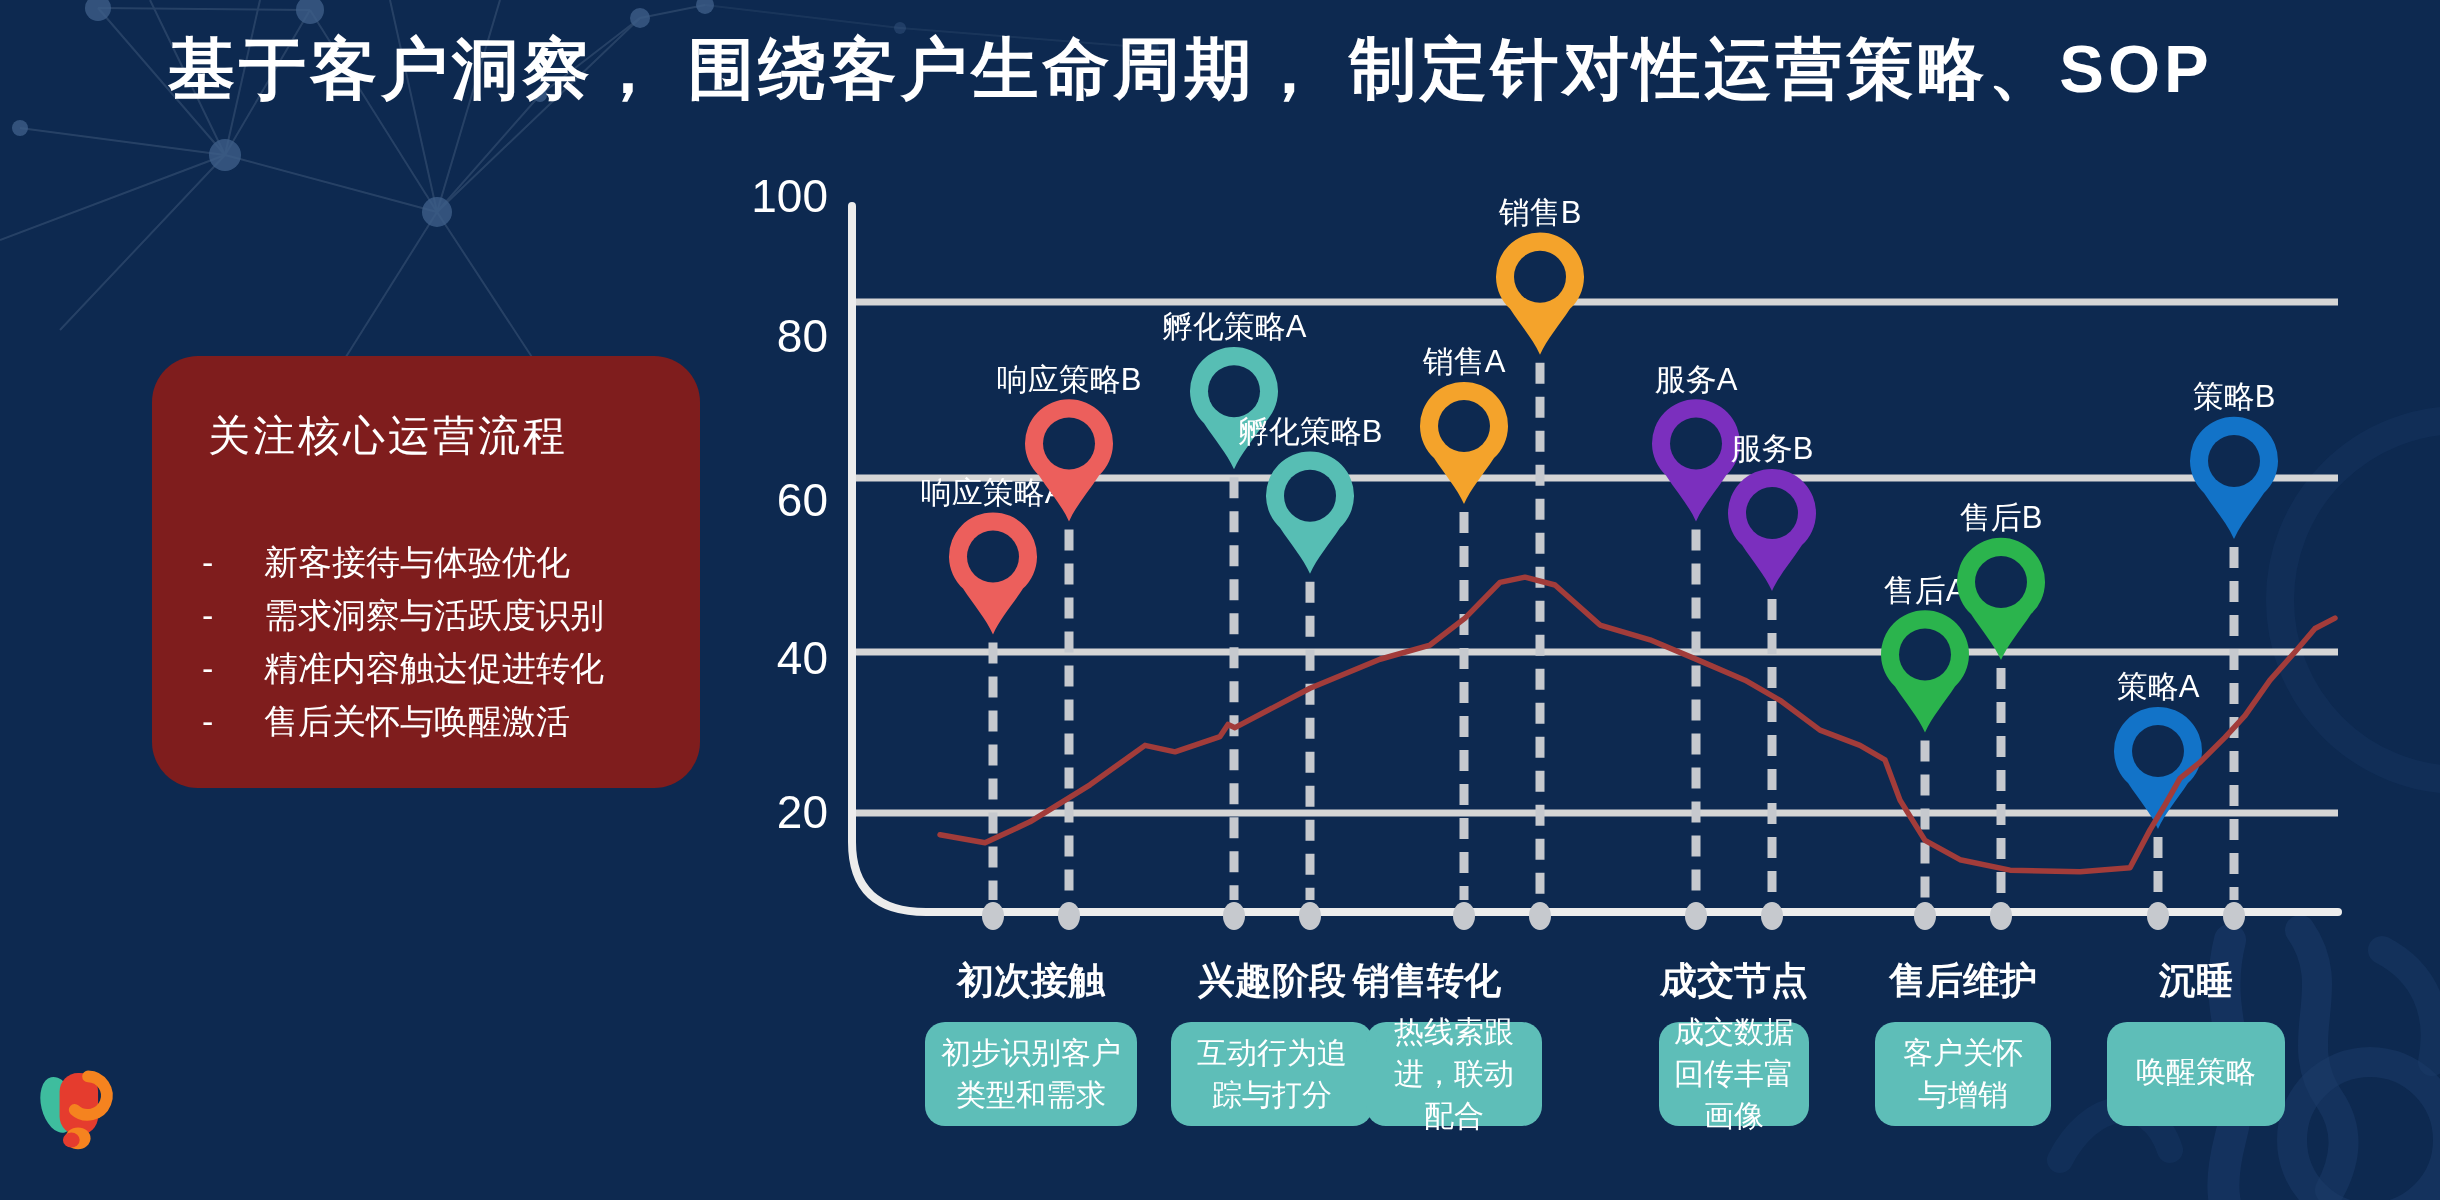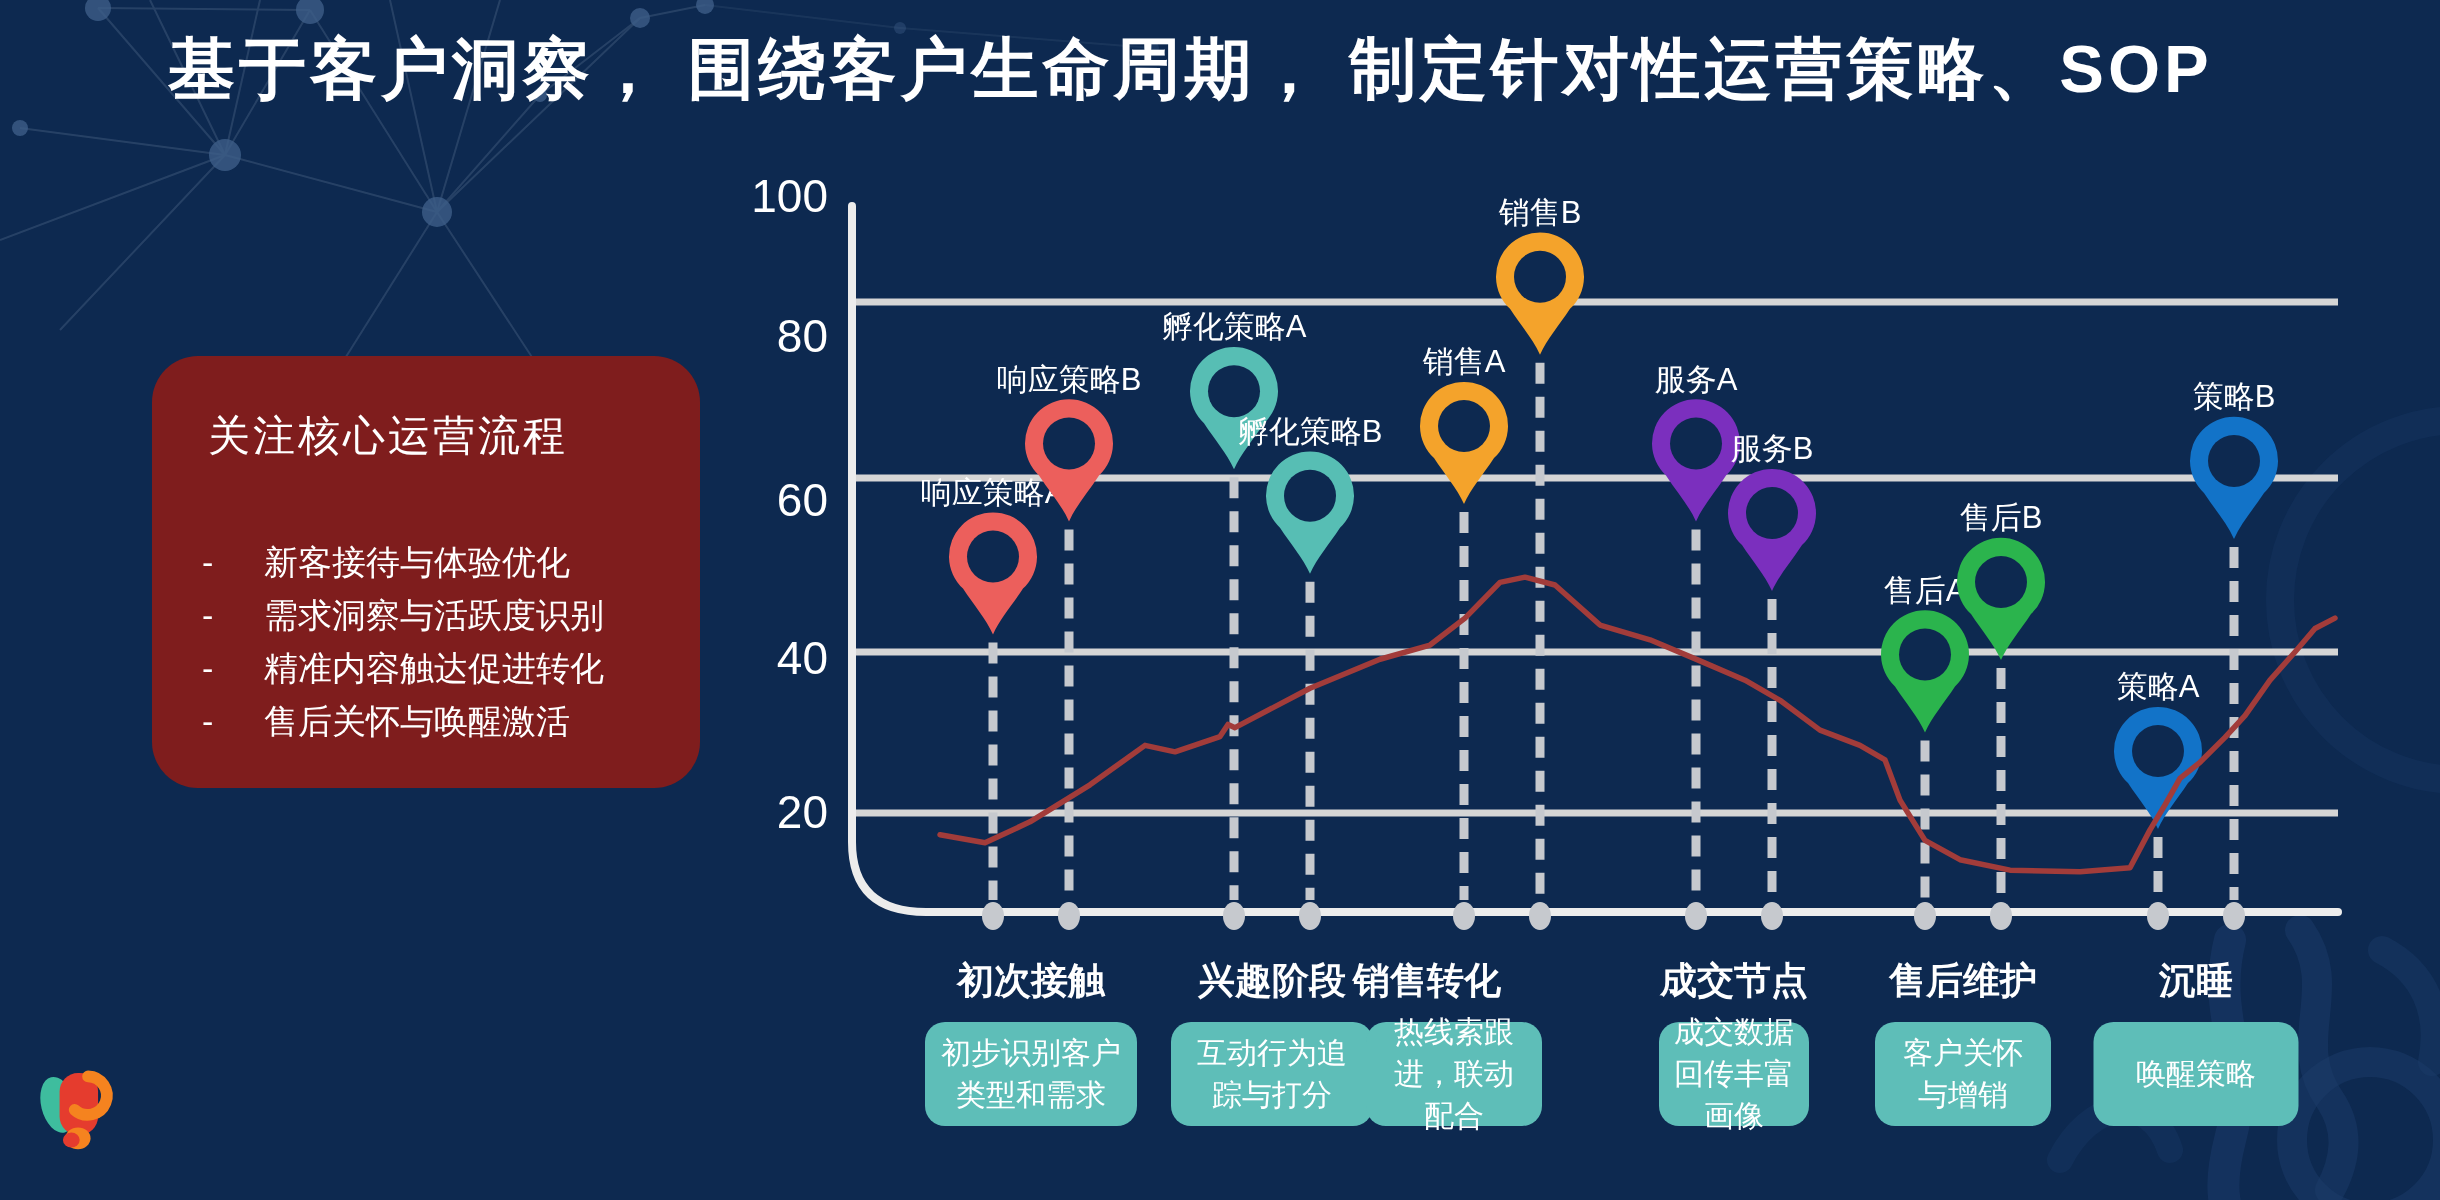--- a/index.html
+++ b/index.html
@@ -196,21 +196,21 @@
       <div class="stage-label" style="left: 1734px;">成交节点</div>
       <div class="stage-label" style="left: 1963px;">售后维护</div>
       <div class="stage-label" style="left: 2196px;">沉睡</div>
     </div>
   <div id="stage-boxes">
       <div class="stage-box" style="left: 1031px; width: 212px;">初步识别客户类型和需求</div>
       <div class="stage-box" style="left: 1272px; width: 202px;">互动行为追踪与打分</div>
       <div class="stage-box" style="left: 1454px; width: 176px;">热线索跟进，联动配合</div>
       <div class="stage-box" style="left: 1734px; width: 150px;">成交数据回传丰富画像</div>
       <div class="stage-box" style="left: 1963px; width: 176px;">客户关怀与增销</div>
-      <div class="stage-box" style="left: 2196px; width: 205px;">唤醒策略</div>
+      <div class="stage-box" style="left: 2196px; width: 178px; font-family: Liberation Mono, monospace;">唤醒策略</div>
     </div>
 
   <div class="logo">
     <svg width="84" height="82" viewBox="0 0 100 98">
       <ellipse cx="26" cy="44" rx="20" ry="34" fill="#3EBD9E" transform="rotate(-14 26 44)"></ellipse>
       <rect x="28" y="6" width="46" height="74" rx="22" fill="#E53C2E"></rect>
       <path d="M62,10 A23,23 0 1 1 46,50" fill="none" stroke="#F5831F" stroke-width="14" stroke-linecap="round"></path>
       <ellipse cx="50" cy="84" rx="15" ry="13" fill="#F5831F"></ellipse>
       <ellipse cx="42" cy="86" rx="10" ry="9" fill="#E53C2E"></ellipse>
     </svg>

